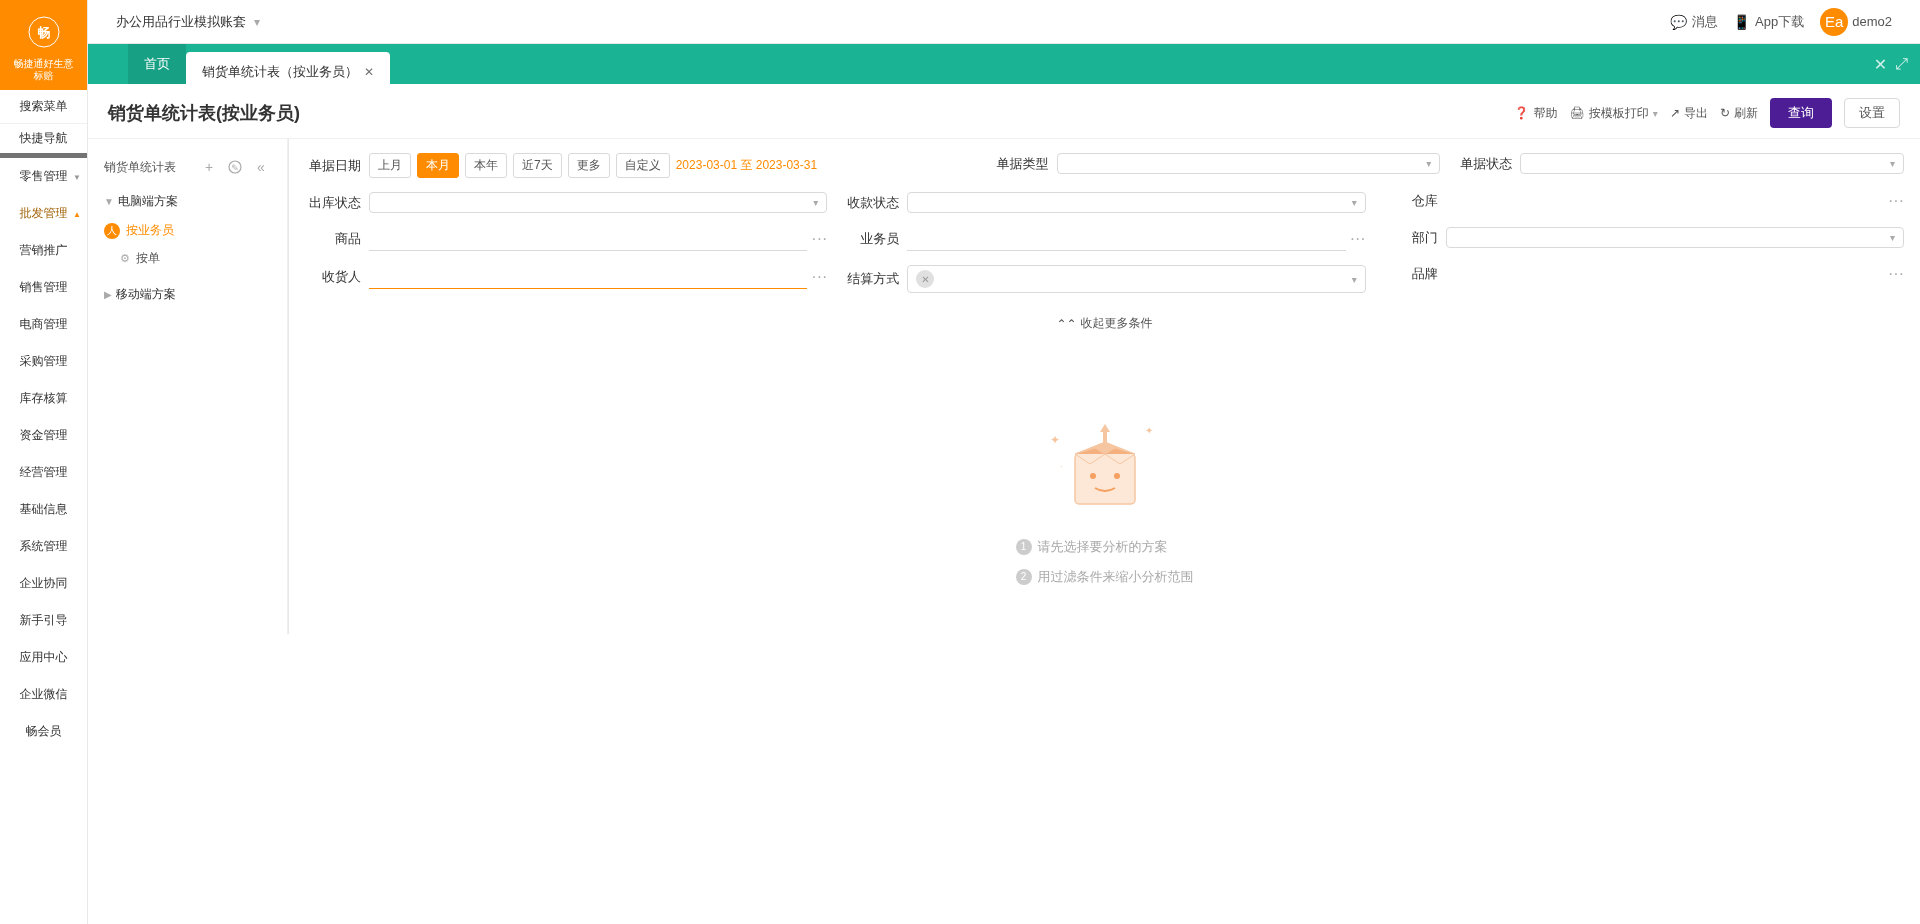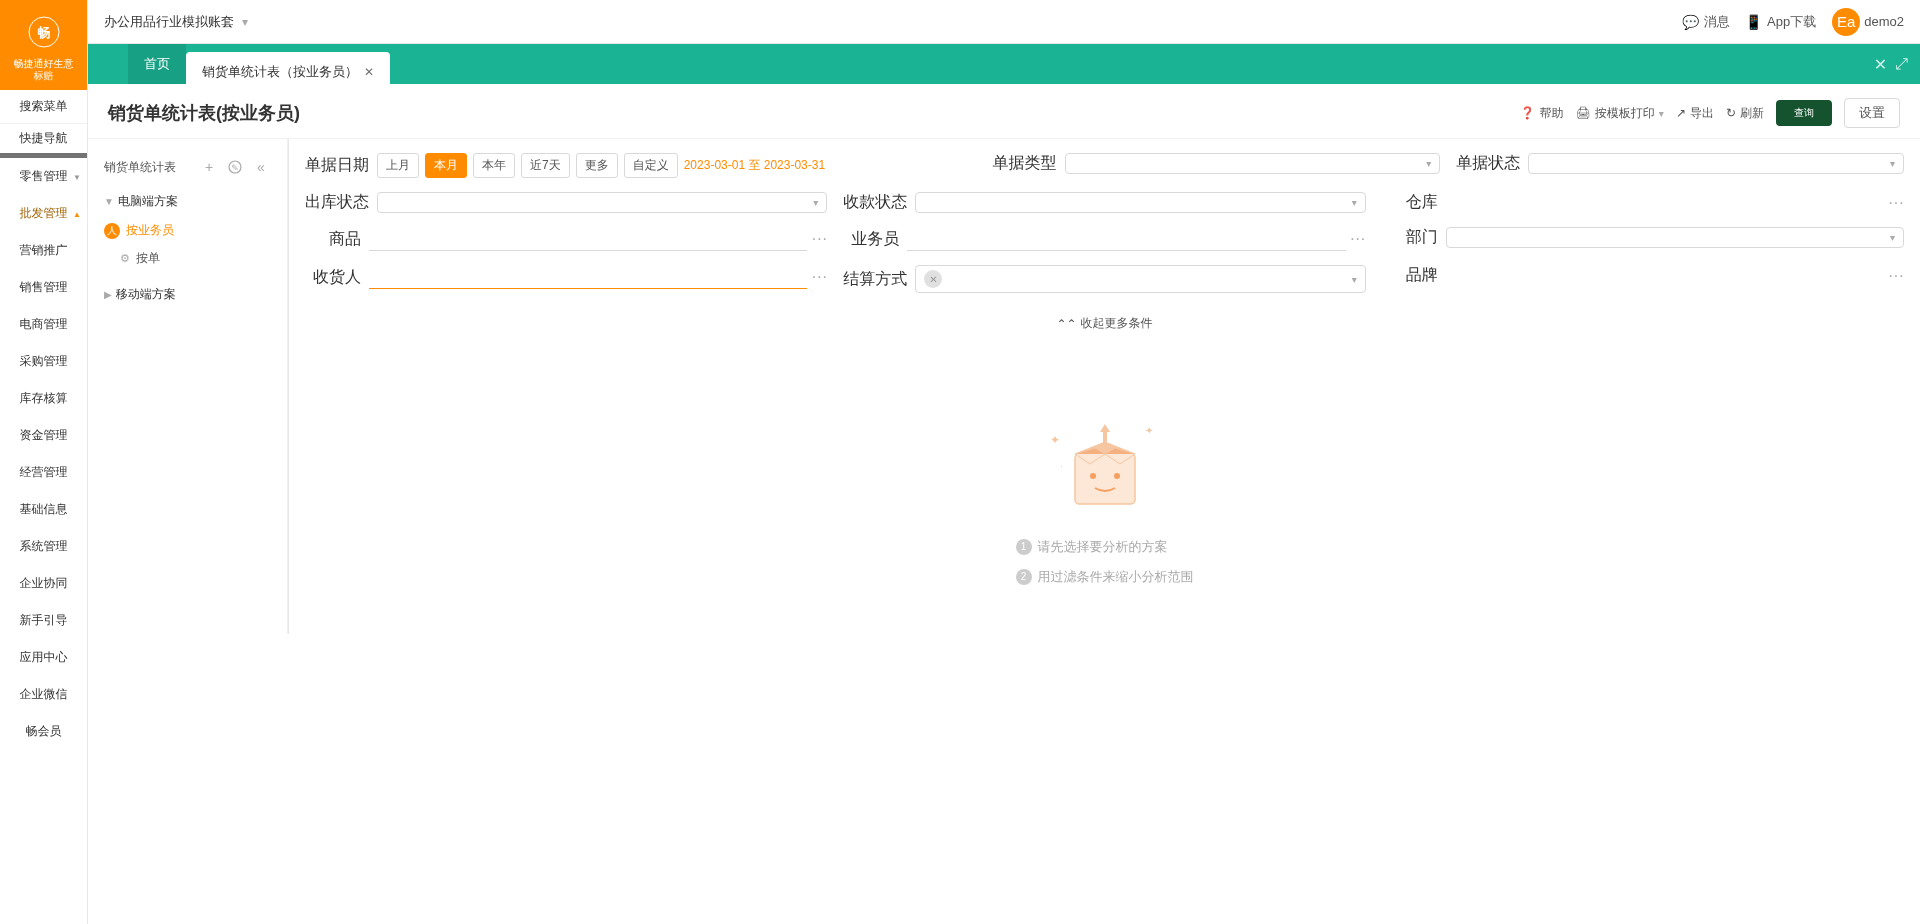--- a/index.html
+++ b/index.html
@@ -16,21 +16,21 @@
     .sidebar-nav span { font-size: 12px; color: #333; }
     .sidebar-item { width: 100%; padding: 10px 0; text-align: center; cursor: pointer; position: relative; font-size: 12px; color: #333; }
     .sidebar-item.active { color: #a16207; }
     .sidebar-item.has-arrow::after { content: '▲'; font-size: 8px; position: absolute; right: 6px; top: 50%; transform: translateY(-50%); color: #ff8c00; }
     .sidebar-item.has-arrow-down::after { content: '▼'; font-size: 8px; position: absolute; right: 6px; top: 50%; transform: translateY(-50%); color: #999; }
 
     
     .main { flex: 1; display: flex; flex-direction: column; overflow: hidden; }
 
     
-    .topbar { height: 44px; background: #fff; border-bottom: 1px solid #e8e8e8; display: flex; align-items: center; padding: 0 16px; justify-content: space-between; }
+    .topbar { height: 44px; background: #fff; border-bottom: 1px solid #e8e8e8; display: flex; align-items: center; padding: 0 28px; justify-content: space-between; }
     .topbar-left { display: flex; align-items: center; gap: 8px; font-size: 13px; color: #333; }
     .topbar-right { display: flex; align-items: center; gap: 16px; font-size: 13px; color: #555; }
     .topbar-right-item { display: flex; align-items: center; gap: 4px; cursor: pointer; }
     .avatar { width: 28px; height: 28px; border-radius: 50%; background: #ff8c00; display: flex; align-items: center; justify-content: center; color: #fff; font-size: 11px; overflow: hidden; }
 
     
     .tabbar { height: 40px; background: #1ab394; display: flex; align-items: center; padding: 0 0 0 0; }
     .tab { height: 40px; padding: 0 16px; display: flex; align-items: center; gap: 6px; font-size: 13px; cursor: pointer; color: rgba(255,255,255,0.85); }
     .tab.active { background: #fff; color: #333; border-radius: 4px 4px 0 0; margin-top: 16px; }
     .tab-home { background: #17a084; color: #fff; margin-left: 40px; }
@@ -40,42 +40,42 @@
 
     
     .content { flex: 1; overflow: auto; background: #f5f5f5; }
     .page { background: #fff; margin: 0; padding: 0; min-height: 100%; }
 
     
     .page-header { padding: 14px 20px 10px; display: flex; align-items: center; justify-content: space-between; border-bottom: 1px solid #f0f0f0; }
     .page-title { font-size: 18px; font-weight: 600; color: #333; }
     .page-actions { display: flex; align-items: center; gap: 12px; }
     .page-action-btn { display: flex; align-items: center; gap: 4px; font-size: 12px; color: #555; cursor: pointer; }
-    .btn-primary { background: #14532d; color: #fff; border: none; border-radius: 4px; padding: 6px 18px; font-size: 10px; cursor: pointer; }
+    .btn-primary { background: #4c1d95; color: #fff; border: none; border-radius: 4px; padding: 6px 18px; font-size: 13px; cursor: pointer; }
     .btn-default { background: #fff; color: #555; border: 1px solid #d9d9d9; border-radius: 4px; padding: 5px 14px; font-size: 13px; cursor: pointer; }
 
     
     .filter-area { display: flex; }
     .filter-sidebar { width: 200px; border-right: 1px solid #f0f0f0; padding: 12px 0; flex-shrink: 0; }
     .filter-sidebar-title { padding: 6px 16px; font-size: 12px; color: #555; display: flex; align-items: center; gap: 6px; }
     .filter-sidebar-actions { display: flex; align-items: center; gap: 6px; margin-left: auto; }
     .filter-sidebar-action { width: 20px; height: 20px; display: flex; align-items: center; justify-content: center; cursor: pointer; border-radius: 4px; font-size: 14px; color: #aaa; }
     .scheme-section { padding: 4px 0; }
     .scheme-item { padding: 6px 16px; font-size: 12px; color: #333; cursor: pointer; display: flex; align-items: center; gap: 6px; }
     .scheme-item.active { color: #ff8c00; }
     .scheme-item .scheme-icon { width: 16px; height: 16px; border-radius: 50%; background: #ff8c00; display: flex; align-items: center; justify-content: center; color: #fff; font-size: 10px; }
     .scheme-sub-item { padding: 5px 16px 5px 32px; font-size: 12px; color: #555; cursor: pointer; display: flex; align-items: center; gap: 6px; }
     .scheme-section-title { padding: 6px 16px; font-size: 12px; color: #333; display: flex; align-items: center; gap: 4px; cursor: pointer; }
     .collapse-arrow { font-size: 10px; color: #aaa; }
 
     
     .filter-form { flex: 1; padding: 14px 16px; }
     .filter-row { display: flex; align-items: flex-start; gap: 16px; margin-bottom: 14px; }
     .filter-field { flex: 1; display: flex; align-items: center; gap: 8px; }
-    .filter-label { font-size: 16px; color: #333; white-space: nowrap; min-width: 56px; text-align: right; }
+    .filter-label { font-size: 13px; color: #333; white-space: nowrap; min-width: 56px; text-align: right; }
     .filter-input { flex: 1; border: none; border-bottom: 1px solid #d9d9d9; padding: 4px 4px; font-size: 13px; color: #333; outline: none; background: transparent; cursor: pointer; }
     .filter-input.active { border-bottom-color: #ff8c00; }
     .filter-date-row { display: flex; align-items: center; gap: 6px; flex: 1; }
     .date-btn { padding: 3px 8px; font-size: 12px; border-radius: 3px; cursor: pointer; border: 1px solid #d9d9d9; background: #fff; color: #555; }
     .date-btn.active { background: #ff8c00; color: #fff; border-color: #ff8c00; }
     .date-range { font-size: 12px; color: #ff8c00; }
     .filter-dots { color: #aaa; font-size: 16px; cursor: pointer; margin-left: 4px; }
     .filter-x-btn { width: 18px; height: 18px; background: #e0e0e0; border-radius: 50%; display: flex; align-items: center; justify-content: center; font-size: 10px; cursor: pointer; color: #999; }
     .filter-select-wrap { flex: 1; border: 1px solid #d9d9d9; border-radius: 4px; padding: 4px 8px; font-size: 13px; color: #333; background: #fff; display: flex; align-items: center; justify-content: space-between; cursor: pointer; }
     .select-arrow { font-size: 10px; color: #aaa; }

